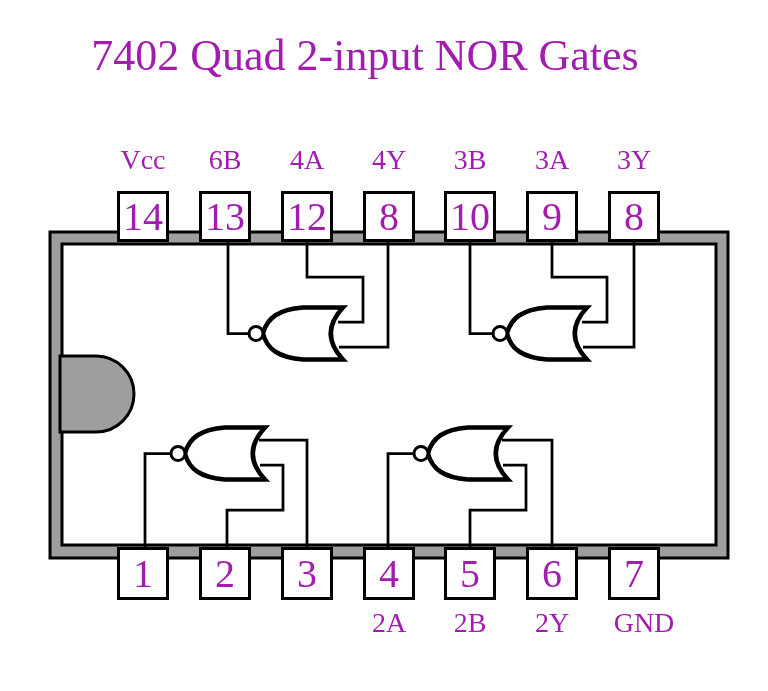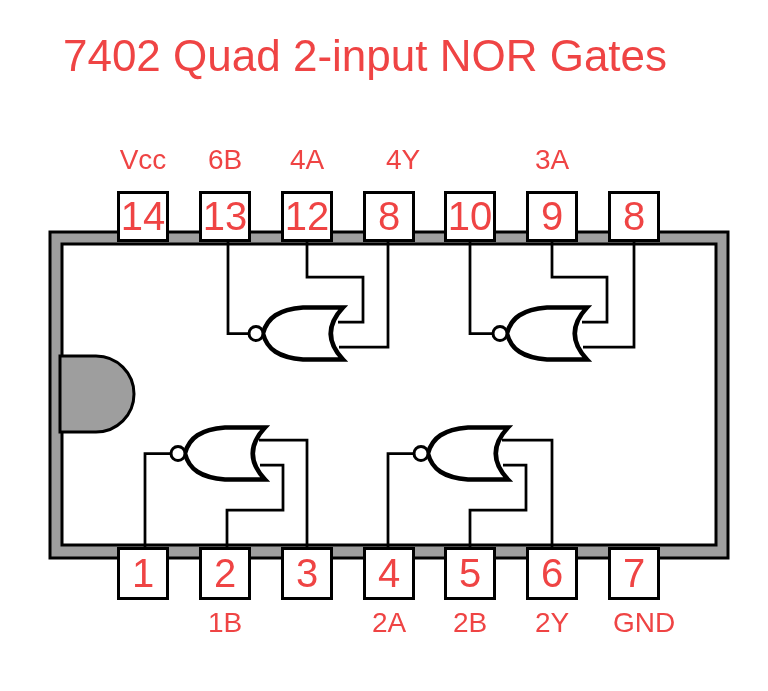--- a/index.html
+++ b/index.html
@@ -1,18 +1,18 @@
 <!DOCTYPE html>
 <html><head>
 <meta charset="utf-8">
 <style>
   html,body{margin:0;padding:0;background:#fff;}
   #stage{
     position:relative;width:768px;height:658px;background:#fff;overflow:hidden;
-    font-family:Liberation Sans, sans-serif;color:#ef4444;
+    font-family:Liberation Serif, serif;color:#a21caf;
   }
   .title{
     position:absolute;top:32px;left:0;width:730px;text-align:center;
     font-size:44px;line-height:48px;white-space:nowrap;
   }
   #circuit-svg{position:absolute;top:0;left:0;}
   .pin-box{
     position:absolute;width:52px;box-sizing:border-box;background:#fff;
     border:3px solid #000;display:flex;align-items:center;justify-content:center;
     font-size:40px;
@@ -69,38 +69,39 @@
     <path class="gate" d="M185 453.5 C189 437.5 201 429.5 225 427.5 L265 427.5 Q240.5 453.5 265 479.5 L225 479.5 C201 477.5 189 469.5 185 453.5 Z"></path>
     <circle class="bubble" cx="178" cy="453.5" r="7"></circle>
 
     <path class="gate" d="M428 453.5 C432 437.5 444 429.5 468 427.5 L508 427.5 Q483.5 453.5 508 479.5 L468 479.5 C444 477.5 432 469.5 428 453.5 Z"></path>
     <circle class="bubble" cx="421" cy="453.5" r="7"></circle>
   </svg>
 
   <div class="pin-name name-top" style="left:101px">Vcc</div>
   <div class="pin-name name-top" style="left:183px">6B</div>
   <div class="pin-name name-top" style="left:265px">4A</div>
-  <div class="pin-name name-top" style="left:361px">4Y</div>
+  <div class="pin-name name-top" style="left:347px">4Y</div>
+  <div class="pin-name name-top" style="left:428px">3B</div>
   <div class="pin-name name-top" style="left:510px">3A</div>
+  <div class="pin-name name-top" style="left:592px">3Y</div>
 
   <div class="pin-box pin-top" style="left:117px">14</div>
   <div class="pin-box pin-top" style="left:199px">13</div>
   <div class="pin-box pin-top" style="left:281px">12</div>
   <div class="pin-box pin-top" style="left:363px">8</div>
   <div class="pin-box pin-top" style="left:444px">10</div>
   <div class="pin-box pin-top" style="left:526px">9</div>
   <div class="pin-box pin-top" style="left:608px">8</div>
 
   <div class="pin-box pin-bottom" style="left:117px">1</div>
   <div class="pin-box pin-bottom" style="left:199px">2</div>
   <div class="pin-box pin-bottom" style="left:281px">3</div>
   <div class="pin-box pin-bottom" style="left:363px">4</div>
   <div class="pin-box pin-bottom" style="left:444px">5</div>
   <div class="pin-box pin-bottom" style="left:526px">6</div>
   <div class="pin-box pin-bottom" style="left:608px">7</div>
 
-  <div class="pin-name name-bottom" style="left:183px">1B</div>
   <div class="pin-name name-bottom" style="left:347px">2A</div>
   <div class="pin-name name-bottom" style="left:428px">2B</div>
   <div class="pin-name name-bottom" style="left:510px">2Y</div>
   <div class="pin-name name-bottom" style="left:602px">GND</div>
 
 </div>
 
 </body></html>

